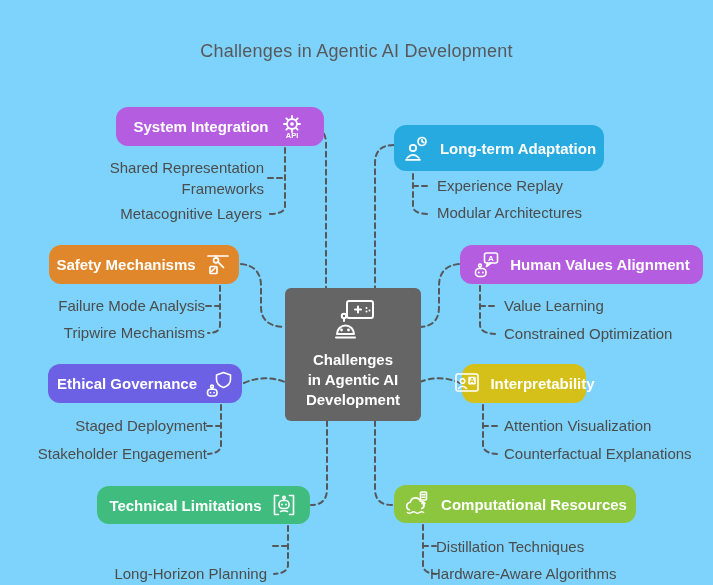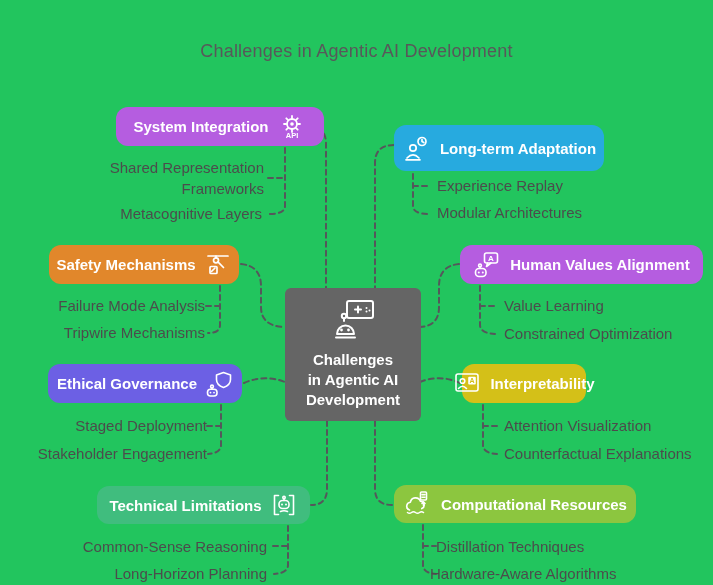--- a/index.html
+++ b/index.html
@@ -1,17 +1,17 @@
 <!DOCTYPE html>
 <html><head>
 <meta charset="utf-8">
 <style>
   html,body{margin:0;padding:0;background:#fff;}
   .canvas{
-    position:relative;width:713px;height:585px;background:#22c55e;overflow:hidden;
+    position:relative;width:713px;height:585px;background:#7dd3fc;overflow:hidden;
     font-family:"Liberation Sans",sans-serif;
   }
   .title{
     position:absolute;top:41px;left:0;width:713px;text-align:center;
     font-size:18px;font-weight:500;color:#58585a;letter-spacing:.2px;
   }
   svg.connectors{position:absolute;left:0;top:0;width:713px;height:585px;pointer-events:none;}
   .dash{fill:none;stroke:#55575b;stroke-width:2;stroke-dasharray:5 4;stroke-linecap:round;}
   .node{
     position:absolute;display:flex;align-items:center;justify-content:center;gap:8px;
@@ -214,21 +214,20 @@
           <circle cx="14" cy="6.5" r="1.2"></circle>
           <line x1="14" y1="7.7" x2="14" y2="9.5"></line>
           <rect x="9" y="9.5" width="10" height="8" rx="3.5"></rect>
           <path d="M10.5 20.5 Q14 19 17.5 20.5"></path>
         </g>
         <circle cx="12" cy="13.5" r="1" fill="#fff"></circle>
           <circle cx="16" cy="13.5" r="1" fill="#fff"></circle>
       </svg>
     </span>
   </div>
-  <div class="sub r" style="right:446px;top:538px;">Common-Sense Reasoning</div>
   <div class="sub r" style="right:446px;top:565px;">Long-Horizon Planning</div>
 
   <div class="node" style="left: 394px; top: 485px; width: 242px; height: 38px; background: rgb(140, 198, 63);">
     <span class="icon">
       <svg width="30" height="28" viewBox="0 0 30 28">
         <g stroke="#fff" fill="none" stroke-width="1.6" stroke-linecap="round" stroke-linejoin="round">
           <rect x="17.5" y="2" width="6" height="8" rx="1"></rect>
           <line x1="19" y1="4.6" x2="22" y2="4.6"></line>
           <line x1="19" y1="7.2" x2="22" y2="7.2"></line>
           <path d="M20.5 15.5 V12"></path>

